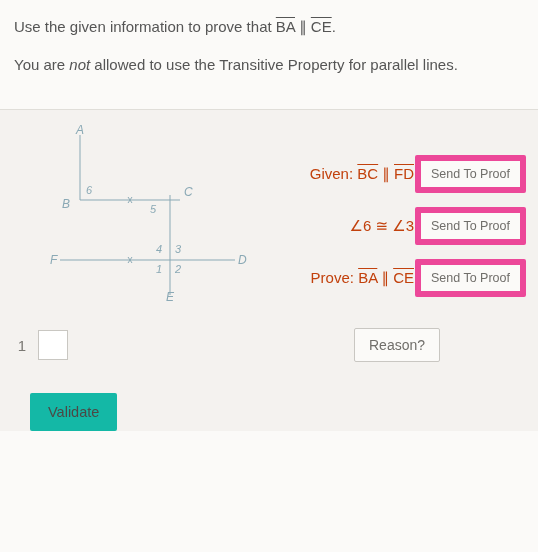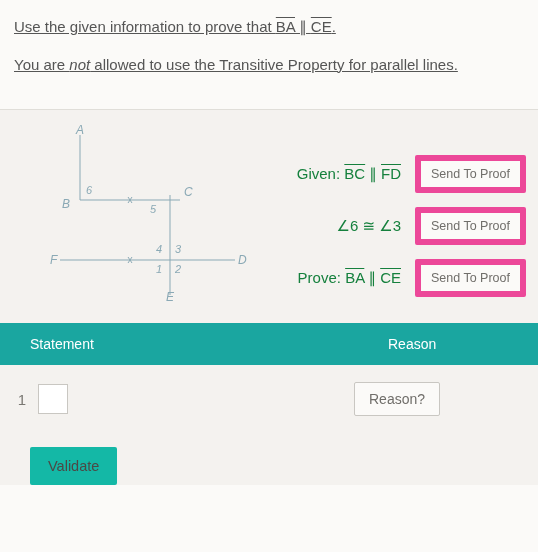--- a/index.html
+++ b/index.html
@@ -12,21 +12,21 @@
     width: 538px;
     height: 552px;
     overflow: hidden;
     font-size: 15px;
   }
   .top-instructions {
     padding: 14px 14px 20px 14px;
     line-height: 1.7;
     color: #555;
   }
-  .top-instructions p { margin: 0 0 12px 0; text-decoration: underline; }
+  .top-instructions p { margin: 0 0 12px 0; }
   .top-instructions em { font-style: italic; }
   .overline { text-decoration: overline; }
   .panel {
     background: #f4f2ef;
     border-top: 1px solid #e0ded9;
     padding: 15px 0 0 0;
   }
   .upper-row {
     display: flex;
     align-items: flex-start;
@@ -43,22 +43,22 @@
     padding-top: 30px;
   }
   .fact-row {
     display: flex;
     align-items: center;
     justify-content: flex-end;
     margin-bottom: 14px;
     padding-right: 12px;
   }
   .fact-label {
-    color: #15803d;
-    margin-right: 14px;
+    color: #c2410c;
+    margin-right: 1px;
     font-size: 15px;
   }
   .send-btn {
     border: 6px solid #ec4899;
     background: #fbfaf8;
     color: #706e6a;
     font-size: 12.5px;
     padding: 6px 10px;
     cursor: pointer;
     border-radius: 2px;
@@ -175,24 +175,20 @@
       </div>
       <div class="fact-row">
         <span class="fact-label">
           <span>Prove: </span><span class="overline">BA</span><span> ∥ </span><span class="overline">CE</span>
         </span>
         <button class="send-btn">Send To Proof</button>
       </div>
     </div>
   </div>
 
-  <div class="proof-table-header">
-    <div class="col-stmt">Statement</div>
-    <div class="col-reason">Reason</div>
-  </div>
   <div class="proof-row">
     <div class="rownum">1</div>
     <div class="slot"></div>
     <div style="flex:1"></div>
     <div style="width:184px;">
       <button class="reason-btn">Reason?</button>
     </div>
   </div>
   <button class="validate-btn">Validate</button>
 </div>

